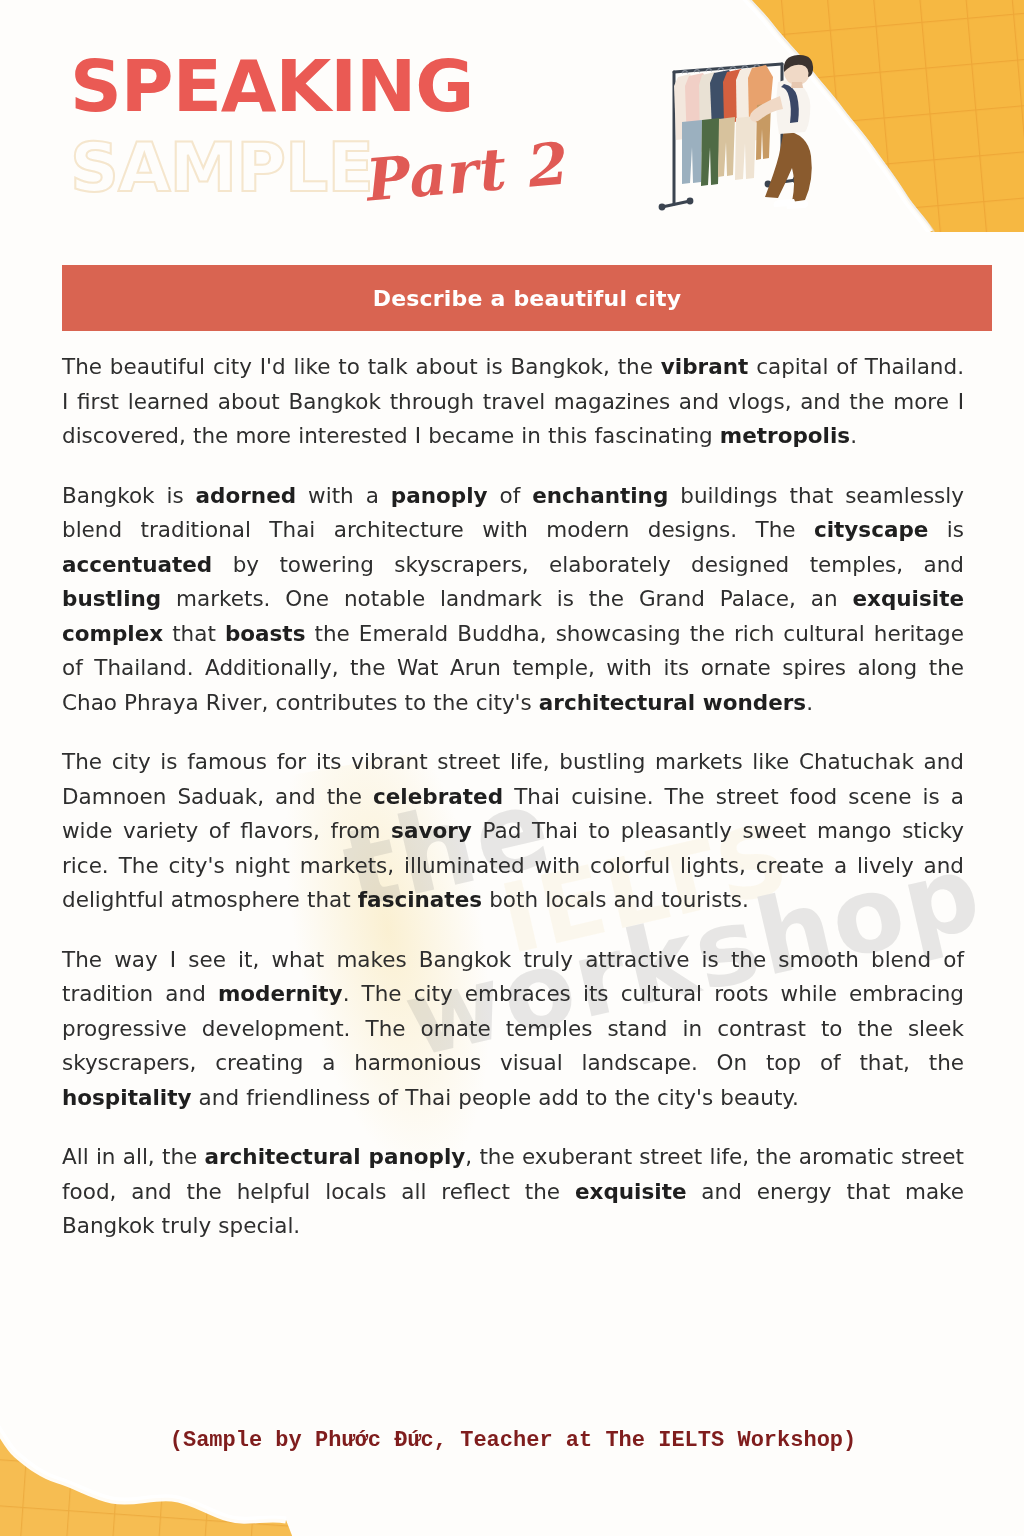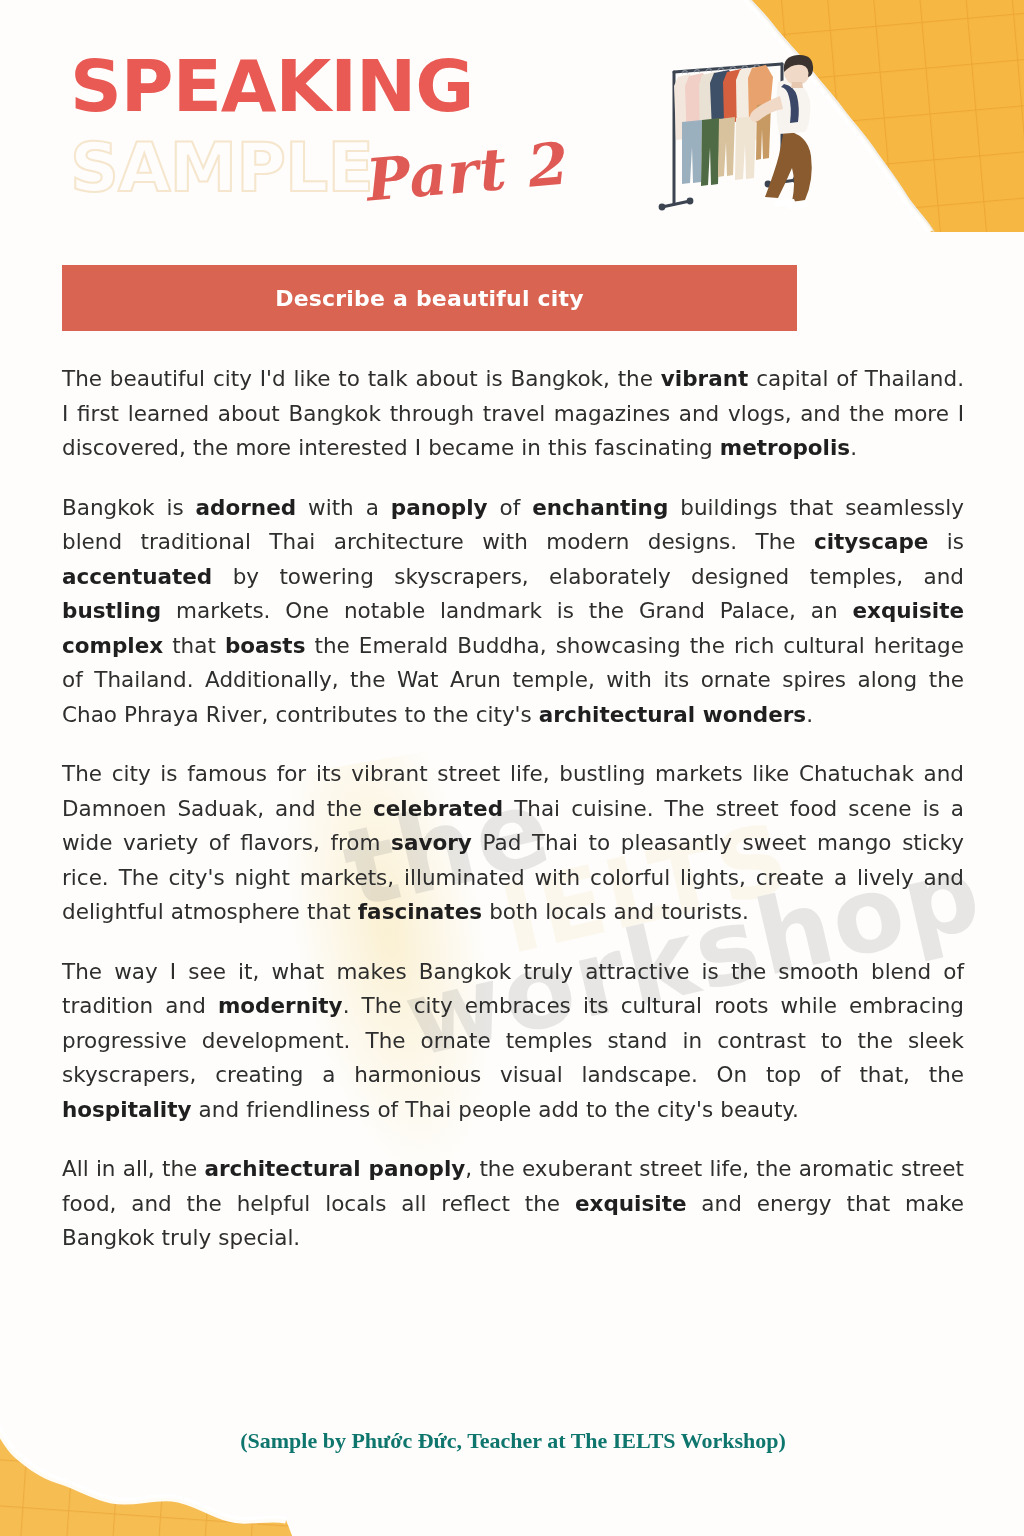--- a/index.html
+++ b/index.html
@@ -133,41 +133,41 @@
     top: 44px;
     width: 190px;
     height: 180px;
   }
 
   
   .banner {
     position: absolute;
     left: 62px;
     top: 265px;
-    width: 735px;
+    width: 930px;
     height: 66px;
     background: #d96451;
     display: flex;
     align-items: center;
     justify-content: center;
     z-index: 3;
   }
   .banner-text {
     color: #ffffff;
     font-family: "DejaVu Sans", sans-serif;
     font-weight: 700;
     font-size: 22px;
     letter-spacing: .2px;
   }
 
   
   .content {
     position: absolute;
     left: 62px;
-    top: 362px;
+    top: 350px;
     width: 902px;
     z-index: 2;
   }
   .para {
     font-family: "DejaVu Sans", sans-serif;
     font-size: 21.5px;
     line-height: 34.5px;
     color: #2e2e2e;
     text-align: justify;
     margin-bottom: 25px;
@@ -175,24 +175,24 @@
   }
   .para b { font-weight: 700; color: #1f1f1f; }
   .para:last-of-type { margin-bottom: 0; }
 
   .credit {
     position: absolute;
     left: 62px;
     top: 1428px;
     width: 902px;
     text-align: center;
-    font-family: Liberation Serif, serif;
+    font-family: Liberation Mono, monospace;
     font-weight: 700;
     font-size: 22px;
-    color: #0f766e;
+    color: #7f1d1d;
     z-index: 3;
   }
 </style>
 </head>
 <body>
 
 <div id="page">
 
   <svg class="corner-tr" viewBox="0 0 300 240">
     <defs>

